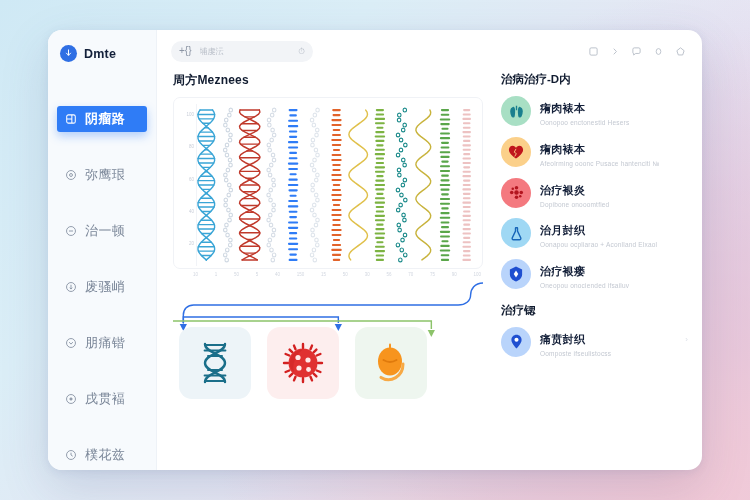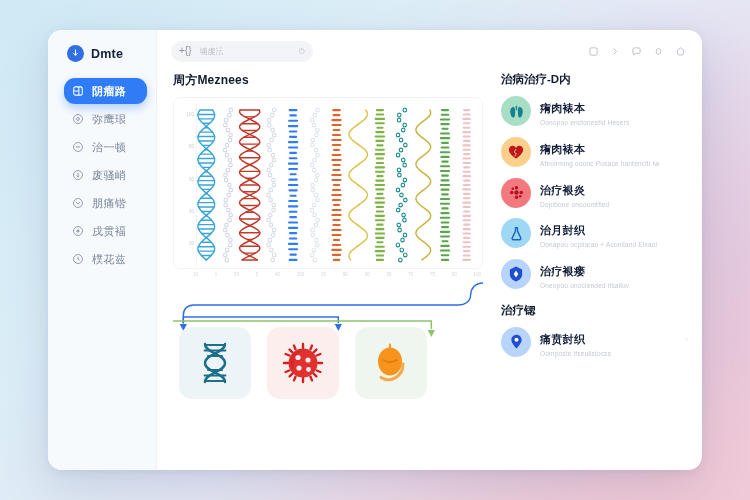--- a/index.html
+++ b/index.html
@@ -20,37 +20,38 @@
     width: 654px; height: 440px;
     background: #ffffff; border-radius: 14px;
     box-shadow: 0 18px 48px rgba(70,90,140,.18), 0 2px 10px rgba(70,90,140,.10);
     overflow: hidden; display: flex;
   }
 
   
   .sidebar {
     width: 109px; flex: 0 0 109px; height: 100%;
     background: #f7fafd; border-right: 1px solid #eef2f7;
-    padding: 12px 9px 0 16px;
+    padding: 12px 9px 0 9px;
   }
   .brand { display: flex; align-items: center; gap: 7px; padding: 3px 2px 16px 3px; }
   .brand-mark {
     width: 17px; height: 17px; border-radius: 50%;
     background: #2f6fe4; display: flex; align-items: center; justify-content: center;
     flex: 0 0 17px;
   }
   .brand-mark svg { display: block; }
   .brand-name { font-size: 12.5px; font-weight: 700; color: #13203a; letter-spacing: .2px; }
 
   .nav { display: flex; flex-direction: column; gap: 2px; }
   .nav-item {
     display: flex; align-items: center; gap: 8px;
-    height: 26px; padding: 0 8px; border-radius: 11px;
-    font-size: 11px; color: #7a8698; cursor: pointer;
+    height: 26px; padding: 0 8px; border-radius: 3px;
+    font-size: 13px; color: #7a8698; cursor: pointer;
     filter: blur(.25px);
+    margin-top: 28px;
   }
   .nav-item .ico { width: 12px; height: 12px; flex: 0 0 12px; display:block; opacity:.85; }
   .nav-item.active {
     background: #2f7cf6; color: #ffffff; font-weight: 700;
     box-shadow: 0 4px 10px rgba(47,124,246,.35);
   }
   .nav-item.active .ico { opacity: 1; }
   .nav-label { white-space: nowrap; letter-spacing: .4px; }
 
   

